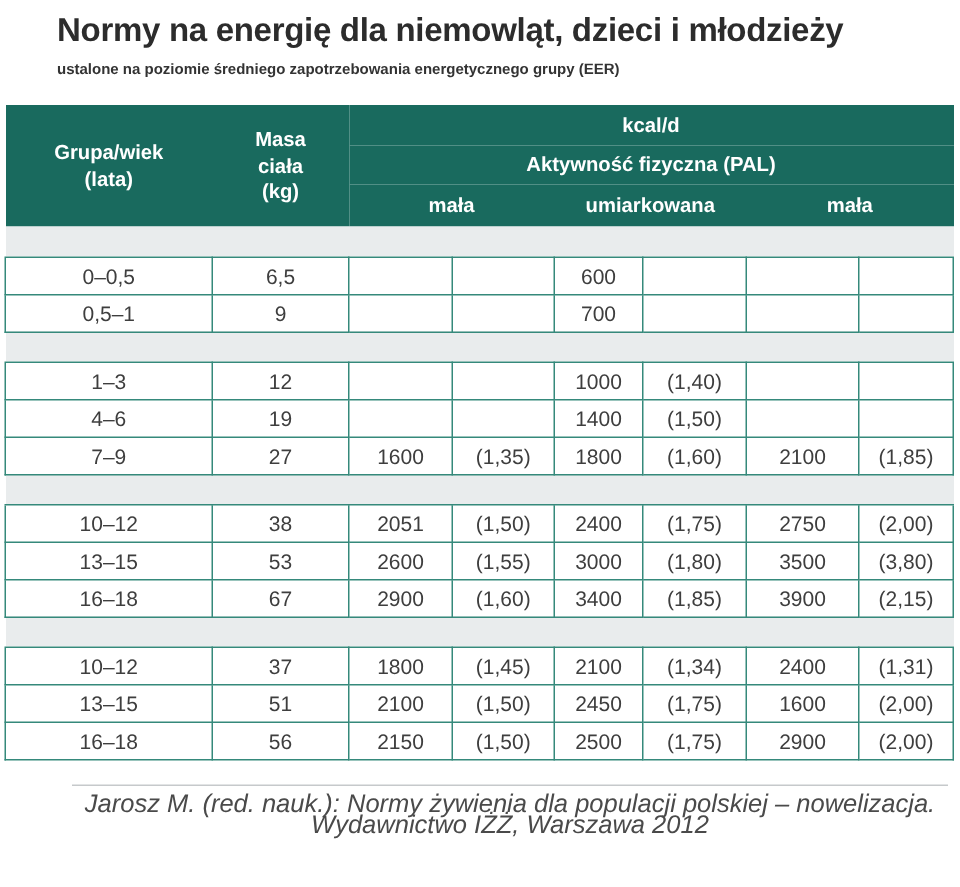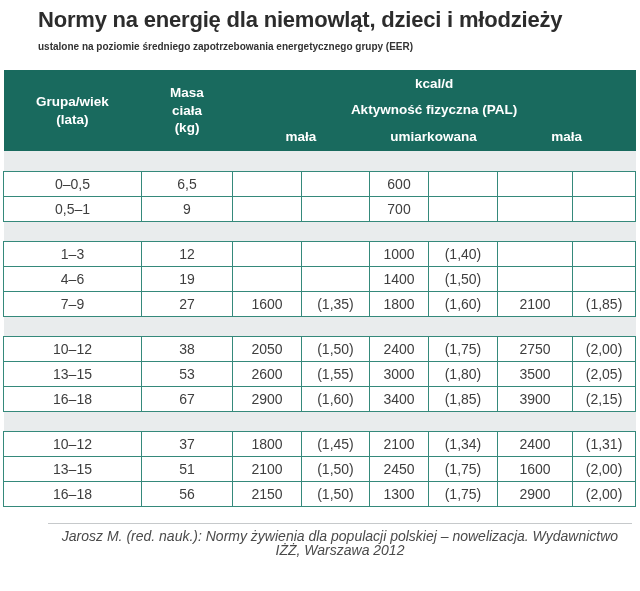--- a/index.html
+++ b/index.html
@@ -51,21 +51,21 @@
     border-left:none;border-right:none;border-top:none;
     border-bottom:1px solid var(--grid);
     height:20px;
   }
   .footer-rule{
     margin:16px 8px 0 48px;height:0;
     border-top:1px solid #c6c9cb;
   }
   .footer{
     margin:5px 8px 0 48px;text-align:center;
-    font-size:14px;line-height:14px;font-style:italic;color:#4a4a4a;
+    font-size:17px;line-height:14px;font-style:italic;color:#4a4a4a;
   }
 </style>
 </head>
 <body>
 
 <div class="page">
 
   <h1 class="title">Normy na energię dla niemowląt, dzieci i młodzieży</h1>
   <div class="subtitle">ustalone na poziomie średniego zapotrzebowania energetycznego grupy (EER)</div>
 
@@ -154,36 +154,36 @@
           <td>(1,60)</td>
           <td>2100</td>
           <td>(1,85)</td>
         </tr>
         <tr class="band">
           <td colspan="8"></td>
         </tr>
         <tr>
           <td>10–12</td>
           <td>38</td>
-          <td>2050</td>
+          <td>2051</td>
           <td>(1,50)</td>
           <td>2400</td>
           <td>(1,75)</td>
           <td>2750</td>
           <td>(2,00)</td>
         </tr>
         <tr>
           <td>13–15</td>
           <td>53</td>
           <td>2600</td>
           <td>(1,55)</td>
           <td>3000</td>
           <td>(1,80)</td>
           <td>3500</td>
-          <td>(2,05)</td>
+          <td>(3,80)</td>
         </tr>
         <tr>
           <td>16–18</td>
           <td>67</td>
           <td>2900</td>
           <td>(1,60)</td>
           <td>3400</td>
           <td>(1,85)</td>
           <td>3900</td>
           <td>(2,15)</td>
@@ -209,21 +209,21 @@
           <td>2450</td>
           <td>(1,75)</td>
           <td>1600</td>
           <td>(2,00)</td>
         </tr>
         <tr>
           <td>16–18</td>
           <td>56</td>
           <td>2150</td>
           <td>(1,50)</td>
-          <td>1300</td>
+          <td>2500</td>
           <td>(1,75)</td>
           <td>2900</td>
           <td>(2,00)</td>
         </tr>
       </tbody>
   </table>
 
   <div class="footer-rule"></div>
   <div class="footer">Jarosz M. (red. nauk.): Normy żywienia dla populacji polskiej – nowelizacja. Wydawnictwo IŻŻ, Warszawa 2012</div>
 

